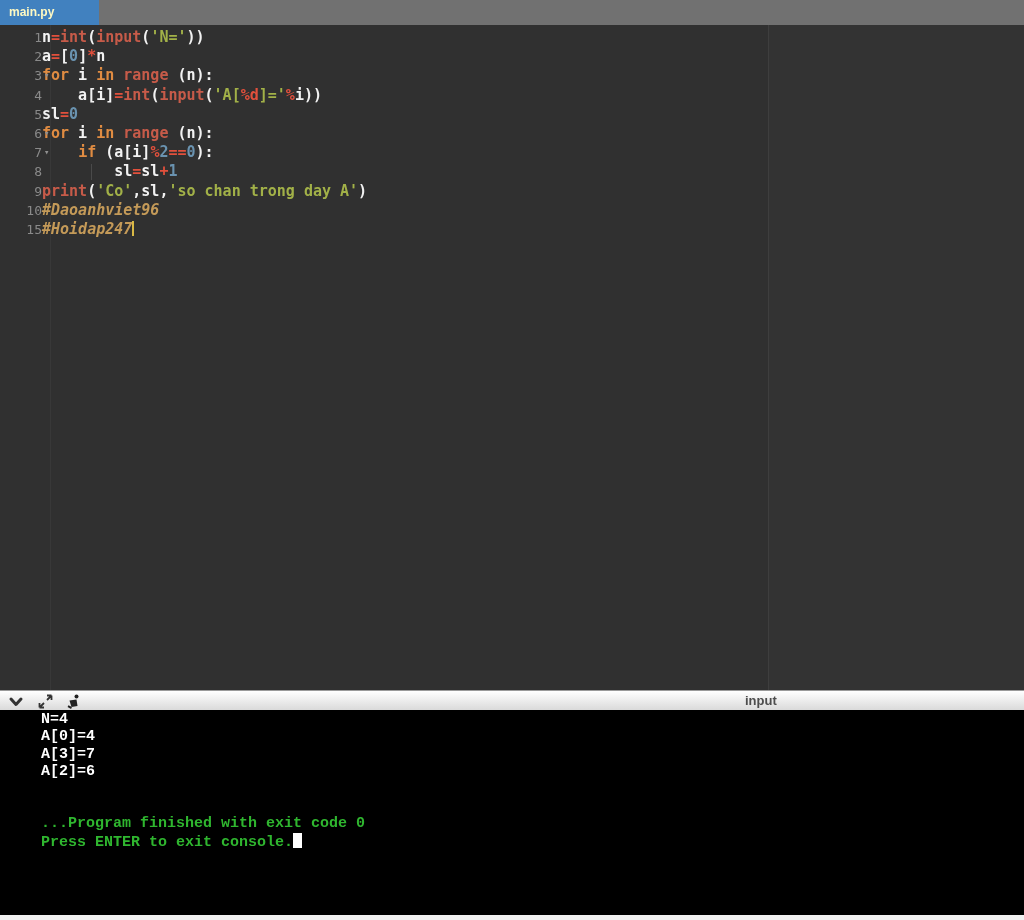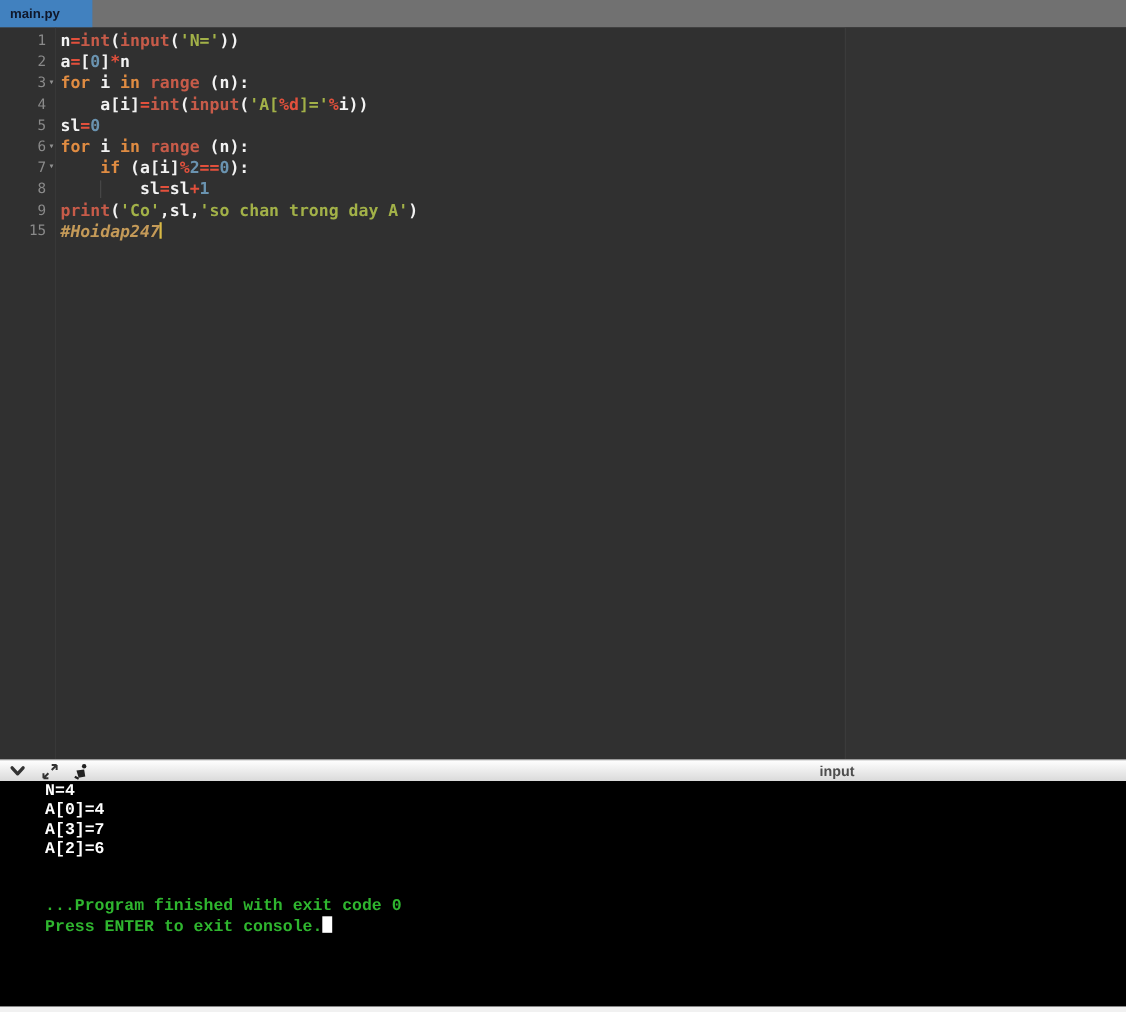--- a/index.html
+++ b/index.html
@@ -1,34 +1,34 @@
 <!DOCTYPE html>
 <html style="--tab-active-bg: #4181bf; --tabbar-bg: #717171; --editor-bg: #303030; --gutter-text: #8a8a8a; --code-text: #f2f2f2; --keyword: #e08c42; --function: #c75b49; --operator: #e2503c; --number: #6a93b0; --string: #a2b148; --comment: #c49a58; --console-bg: #000000; --console-text: #ffffff; --console-green: #2fb62f; --cursor-gold: #d9b945;"><head>
 <meta charset="utf-8">
 <style>
   * { margin:0; padding:0; box-sizing:border-box; }
   body { width:1024px; height:920px; font-family:"Liberation Sans", sans-serif; }
   .screen { position:relative; width:1024px; height:920px; background:var(--editor-bg,#303030); overflow:hidden; }
 
   
   .tabbar { position:absolute; top:0; left:0; width:100%; height:25px; background:var(--tabbar-bg,#717171); }
-  .tab { position:absolute; left:0; top:0; width:84px; height:25px; background:var(--tab-active-bg,#4181bf);
-         color:#0f172a; font-size:12px; font-weight:bold; line-height:25px; padding-left:9px; }
+  .tab { position:absolute; left:0; top:0; width:99px; height:25px; background:var(--tab-active-bg,#4181bf);
+         color:#fef9c3; font-size:12px; font-weight:bold; line-height:25px; padding-left:9px; }
 
   
   .editor { position:absolute; top:25px; left:0; width:100%; height:665px; background:var(--editor-bg,#303030); overflow:hidden; }
   .after-margin { position:absolute; left:769px; top:0; bottom:0; right:0; background:#333333; }
   .print-margin { position:absolute; left:768px; top:0; bottom:0; width:1px; background:#3e3e3e; }
   .gutter-border { position:absolute; left:50px; top:0; bottom:0; width:1px; background:#383838; }
   .code-lines { position:relative; padding-top:3px; }
   .code-line { position:relative; height:19.2px; line-height:19.2px; font-family:"DejaVu Sans Mono", monospace; font-weight:bold; font-size:15px; }
   .gutter-num { display:inline-block; width:42px; text-align:right; color:var(--gutter-text,#8a8a8a);
                 font-size:13px; font-weight:normal; vertical-align:top; }
   .fold { position:absolute; left:44px; top:0; font-size:9px; color:#909090; font-weight:normal; cursor:pointer; }
-  .code-text { white-space:pre; margin-left:13px; color:var(--code-text,#f2f2f2); }
+  .code-text { white-space:pre; color:var(--code-text,#f2f2f2); }
   .tok-txt { color:var(--code-text,#f2f2f2); }
   .tok-kw  { color:var(--keyword,#e08c42); }
   .tok-fn  { color:var(--function,#c75b49); }
   .tok-op  { color:var(--operator,#e2503c); }
   .tok-num { color:var(--number,#6a93b0); }
   .tok-str { color:var(--string,#a2b148); }
   .tok-cmt { color:var(--comment,#c49a58); font-style:italic; }
   .text-cursor { display:inline-block; width:2px; height:15px; background:var(--cursor-gold,#d9b945); vertical-align:-2px; }
   .indent-guide { position:absolute; left:91px; top:2px; bottom:2px; width:1px; background:#4a4a4a; }
 
@@ -68,20 +68,21 @@
     <div class="code-lines">
         <div class="code-line"><span class="gutter-num">1</span><span class="code-text"><span class="tok-txt">n</span><span class="tok-op">=</span><span class="tok-fn">int</span><span class="tok-txt">(</span><span class="tok-fn">input</span><span class="tok-txt">(</span><span class="tok-str">'N='</span><span class="tok-txt">))</span></span></div>
         <div class="code-line"><span class="gutter-num">2</span><span class="code-text"><span class="tok-txt">a</span><span class="tok-op">=</span><span class="tok-txt">[</span><span class="tok-num">0</span><span class="tok-txt">]</span><span class="tok-op">*</span><span class="tok-txt">n</span></span></div>
         <div class="code-line"><span class="gutter-num">3</span><span class="fold">▾</span><span class="code-text"><span class="tok-kw">for</span><span class="tok-txt"> i </span><span class="tok-kw">in</span><span class="tok-txt"> </span><span class="tok-fn">range</span><span class="tok-txt"> (n):</span></span></div>
         <div class="code-line"><span class="gutter-num">4</span><span class="code-text"><span class="tok-txt">    a[i]</span><span class="tok-op">=</span><span class="tok-fn">int</span><span class="tok-txt">(</span><span class="tok-fn">input</span><span class="tok-txt">(</span><span class="tok-str">'A[</span><span class="tok-op">%d</span><span class="tok-str">]='</span><span class="tok-op">%</span><span class="tok-txt">i))</span></span></div>
         <div class="code-line"><span class="gutter-num">5</span><span class="code-text"><span class="tok-txt">sl</span><span class="tok-op">=</span><span class="tok-num">0</span></span></div>
         <div class="code-line"><span class="gutter-num">6</span><span class="fold">▾</span><span class="code-text"><span class="tok-kw">for</span><span class="tok-txt"> i </span><span class="tok-kw">in</span><span class="tok-txt"> </span><span class="tok-fn">range</span><span class="tok-txt"> (n):</span></span></div>
         <div class="code-line"><span class="gutter-num">7</span><span class="fold">▾</span><span class="code-text"><span class="tok-txt">    </span><span class="tok-kw">if</span><span class="tok-txt"> (a[i]</span><span class="tok-op">%</span><span class="tok-num">2</span><span class="tok-op">==</span><span class="tok-num">0</span><span class="tok-txt">):</span></span></div>
         <div class="code-line"><span class="gutter-num">8</span><span class="indent-guide"></span><span class="code-text"><span class="tok-txt">        sl</span><span class="tok-op">=</span><span class="tok-txt">sl</span><span class="tok-op">+</span><span class="tok-num">1</span></span></div>
         <div class="code-line"><span class="gutter-num">9</span><span class="code-text"><span class="tok-fn">print</span><span class="tok-txt">(</span><span class="tok-str">'Co'</span><span class="tok-txt">,sl,</span><span class="tok-str">'so chan trong day A'</span><span class="tok-txt">)</span></span></div>
+        <div class="code-line"><span class="gutter-num">10</span><span class="code-text"><span class="tok-cmt">#Daoanhviet96</span></span></div>
         <div class="code-line"><span class="gutter-num">15</span><span class="code-text"><span class="tok-cmt">#Hoidap247</span><span class="text-cursor"></span></span></div>
       </div>
   </div>
 
   <div class="console-toolbar">
     <span class="ct-icon chev">
       <svg width="16" height="12" viewBox="0 0 16 12">
           <path d="M3 3 L8 8.5 L13 3" stroke="#333" stroke-width="3" fill="none" stroke-linecap="round" stroke-linejoin="round"></path>
         </svg>
     </span>

